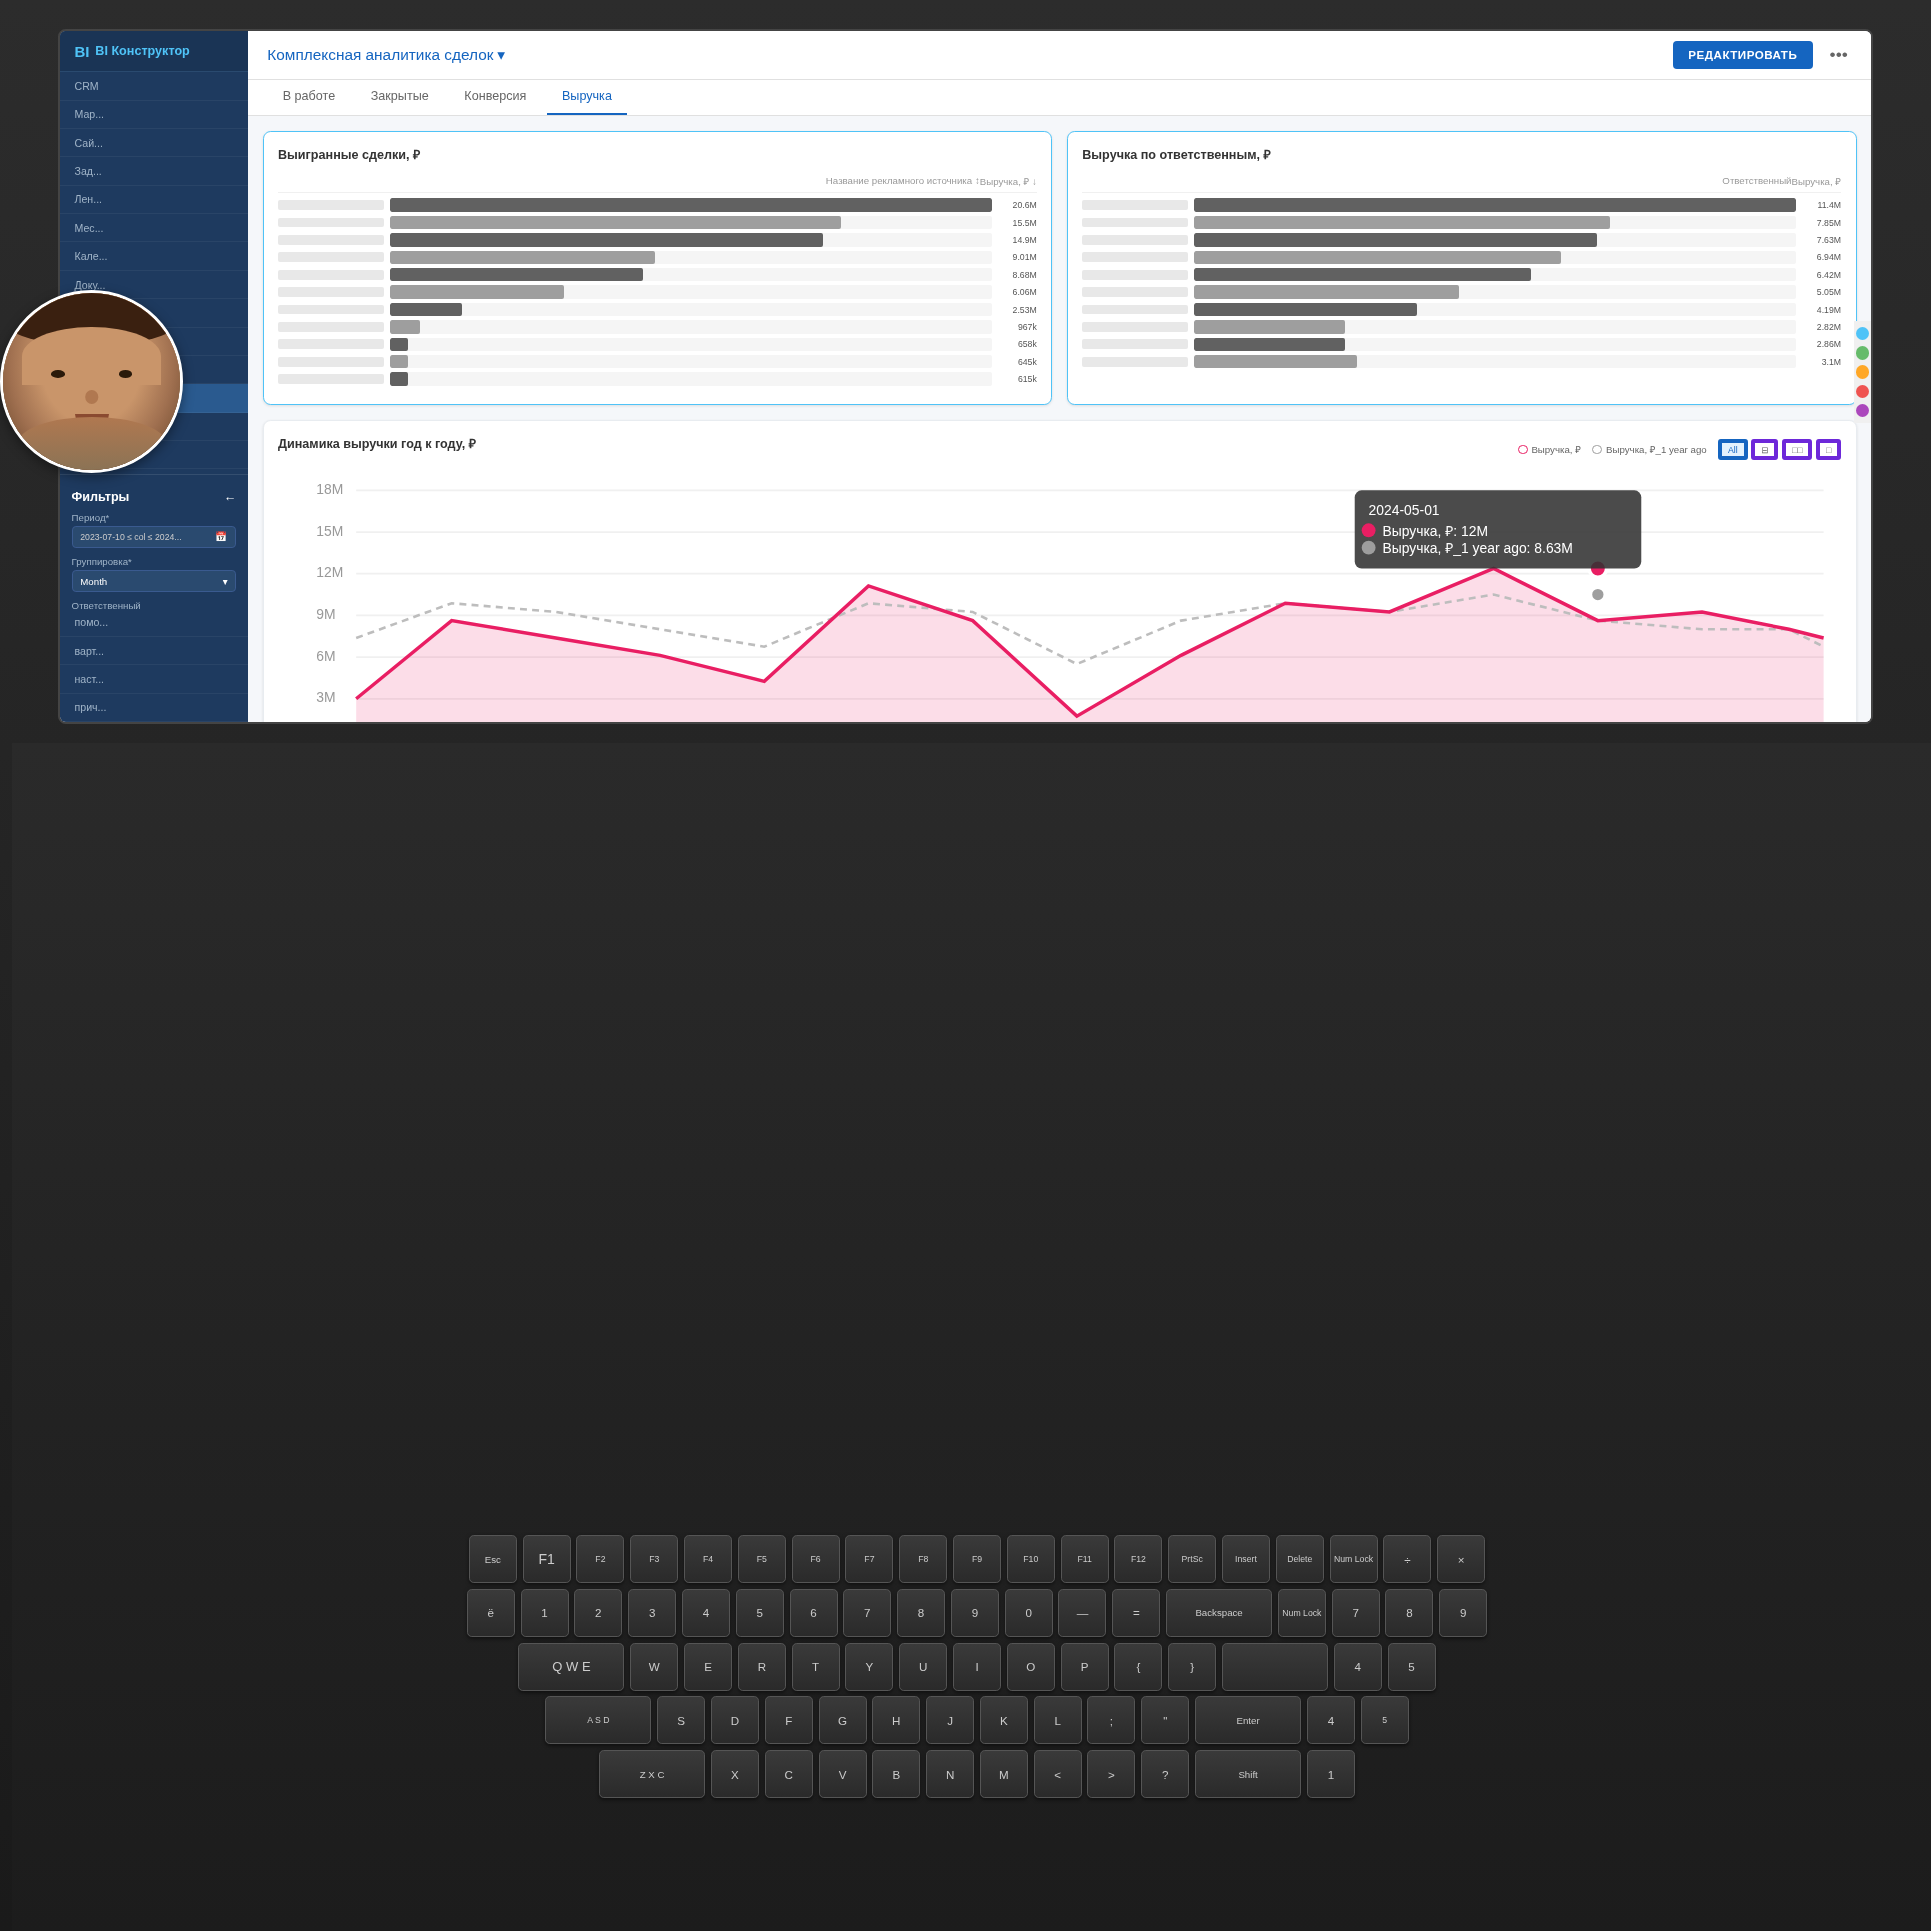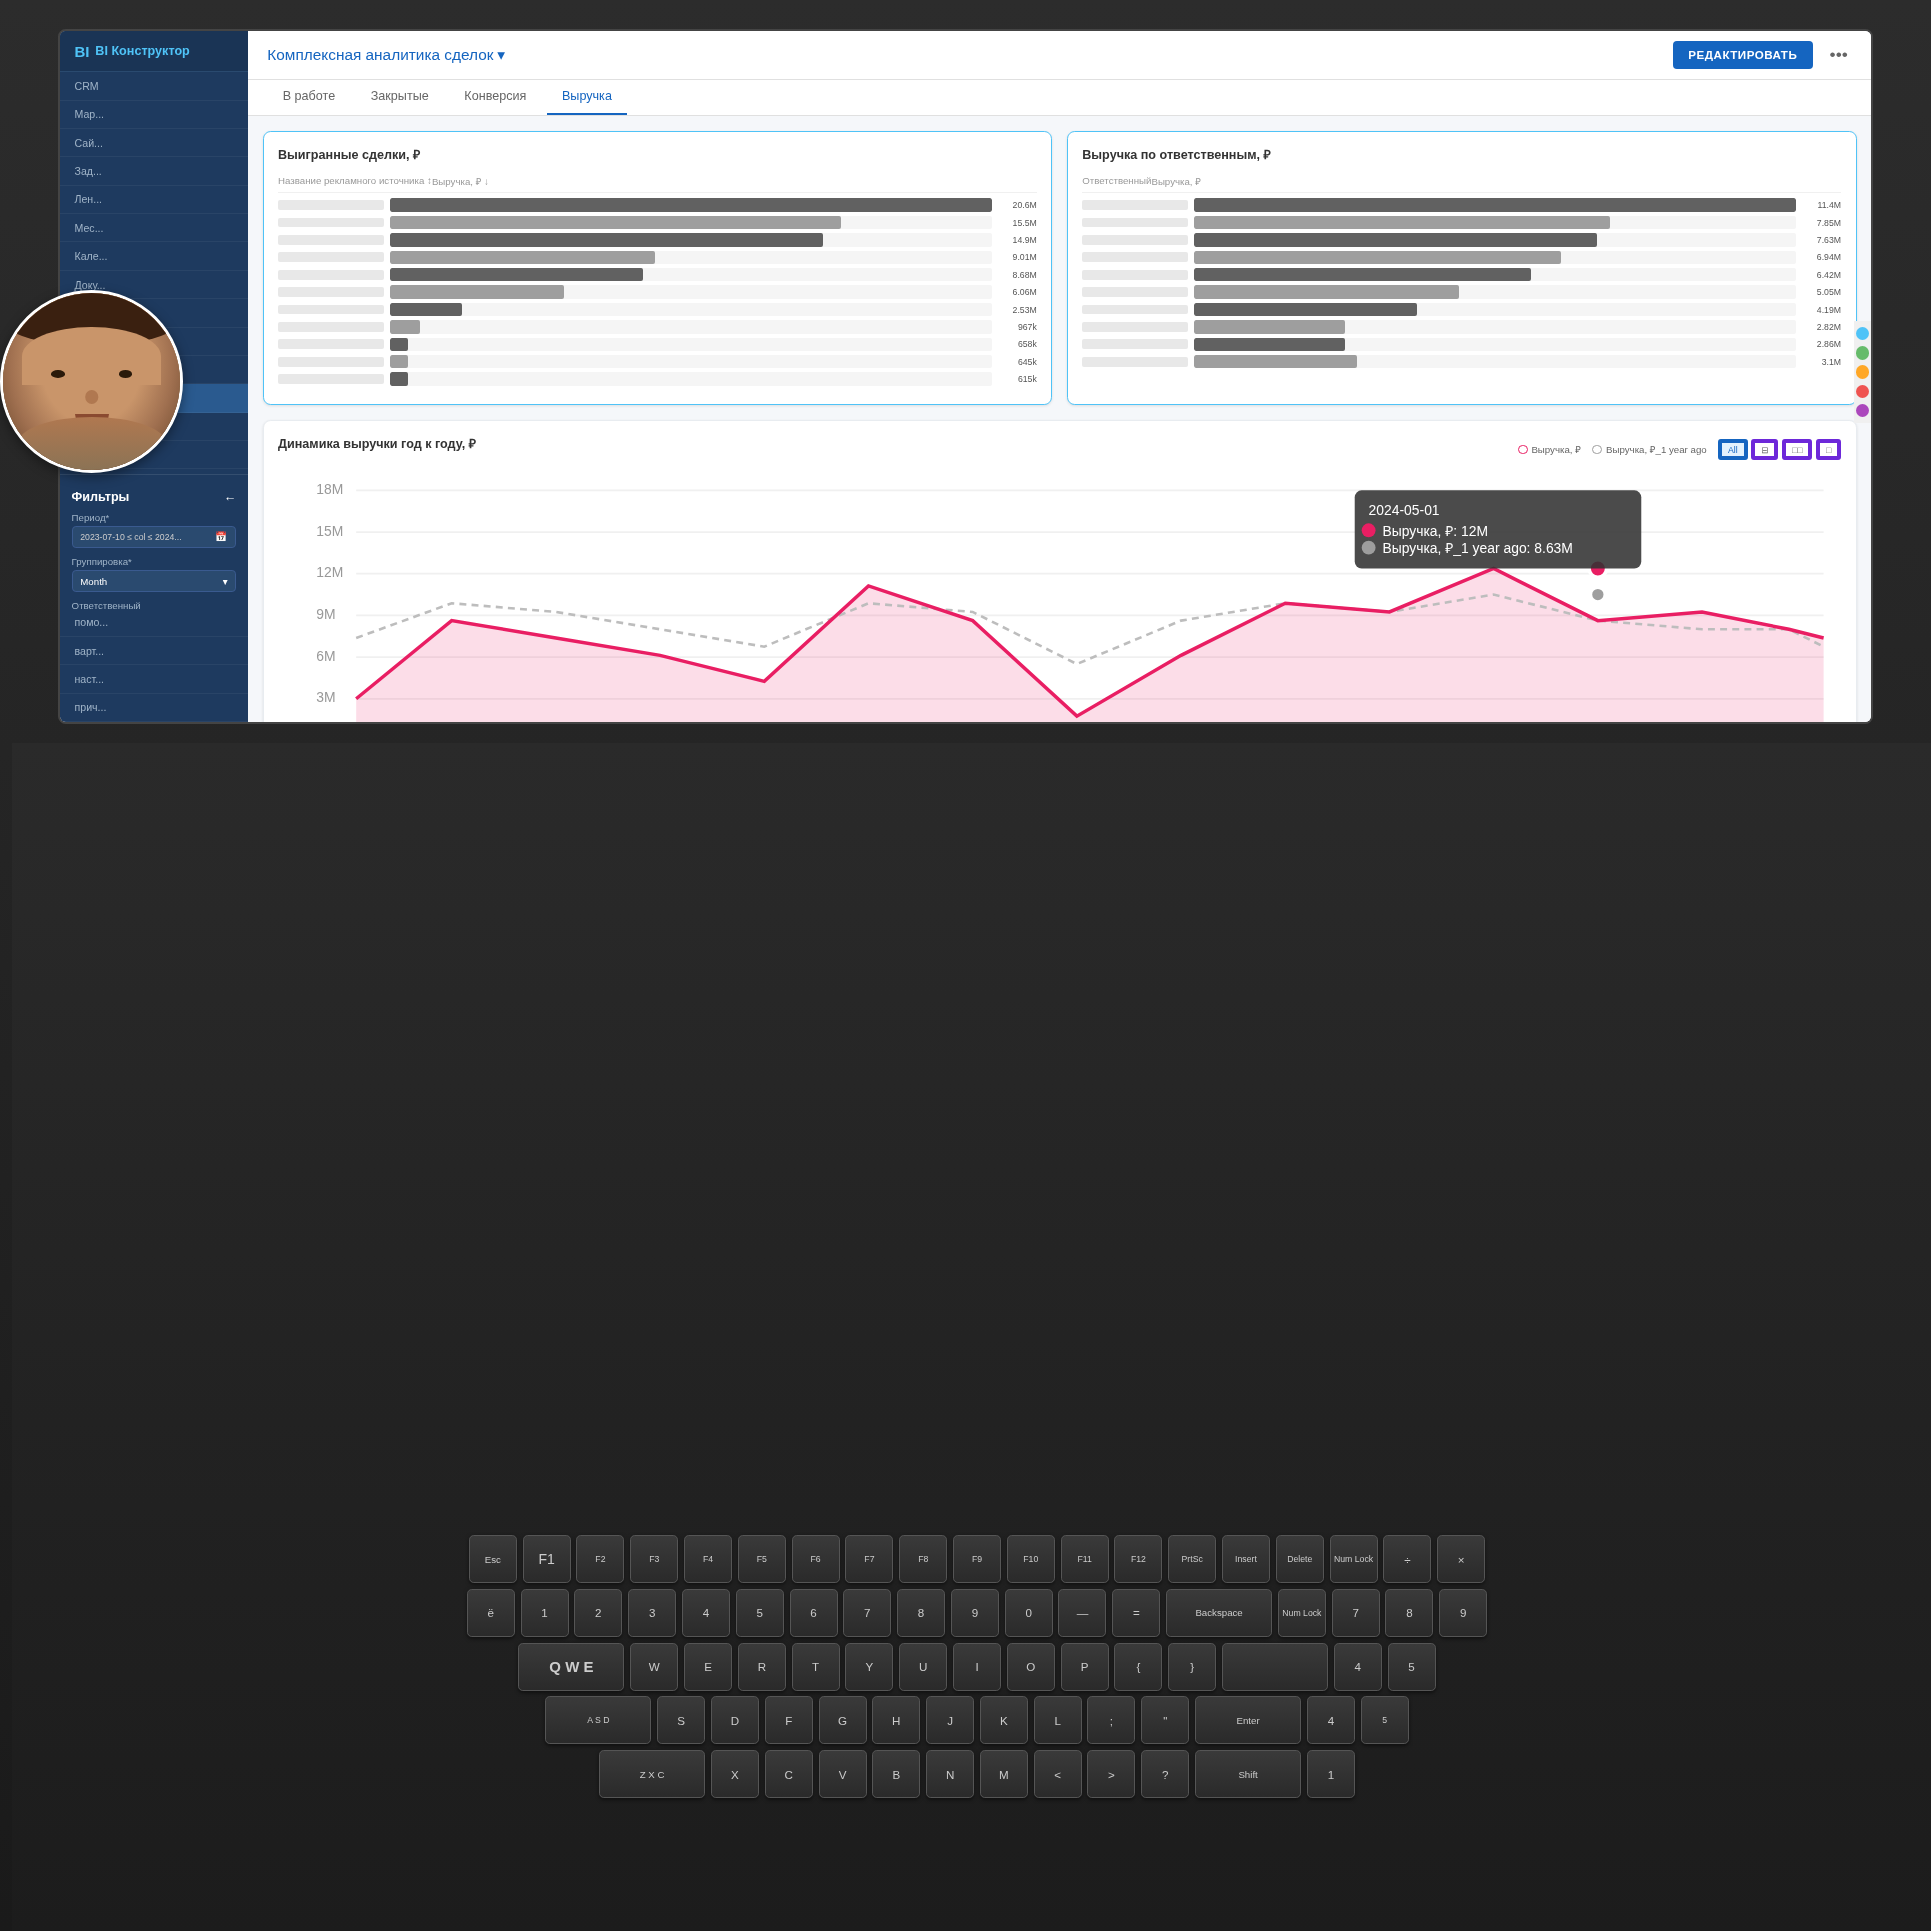--- a/index.html
+++ b/index.html
@@ -265,21 +265,21 @@
       margin-bottom: 11.6px;
     }
 
     
     .bar-chart-container {
       overflow: hidden;
     }
 
     .bar-chart-header {
       display: flex;
-      justify-content: flex-start;
+      justify-content: flex-end;
       font-size: 9.7px;
       color: #999;
       margin-bottom: 5.8px;
       border-bottom: 1px solid #f0f0f0;
       padding-bottom: 3.9px;
     }
 
     .bar-row {
       display: flex;
       align-items: center;
@@ -914,21 +914,21 @@
         <div class="key">—</div>
         <div class="key">=</div>
         <div class="key key-wider" style="font-size:9.7px;">Backspace</div>
         <div class="key" style="font-size:8.7px;">Num Lock</div>
         <div class="key">7</div>
         <div class="key">8</div>
         <div class="key">9</div>
       </div>
 
       <div class="keyboard-row">
-        <div class="key key-wider" style="font-size:15px;font-weight:bold;">Q W E</div>
+        <div class="key key-wider" style="font-size:13px;">Q W E</div>
         <div class="key">W</div>
         <div class="key">E</div>
         <div class="key">R</div>
         <div class="key">T</div>
         <div class="key">Y</div>
         <div class="key">U</div>
         <div class="key">I</div>
         <div class="key">O</div>
         <div class="key">P</div>
         <div class="key">{</div>

